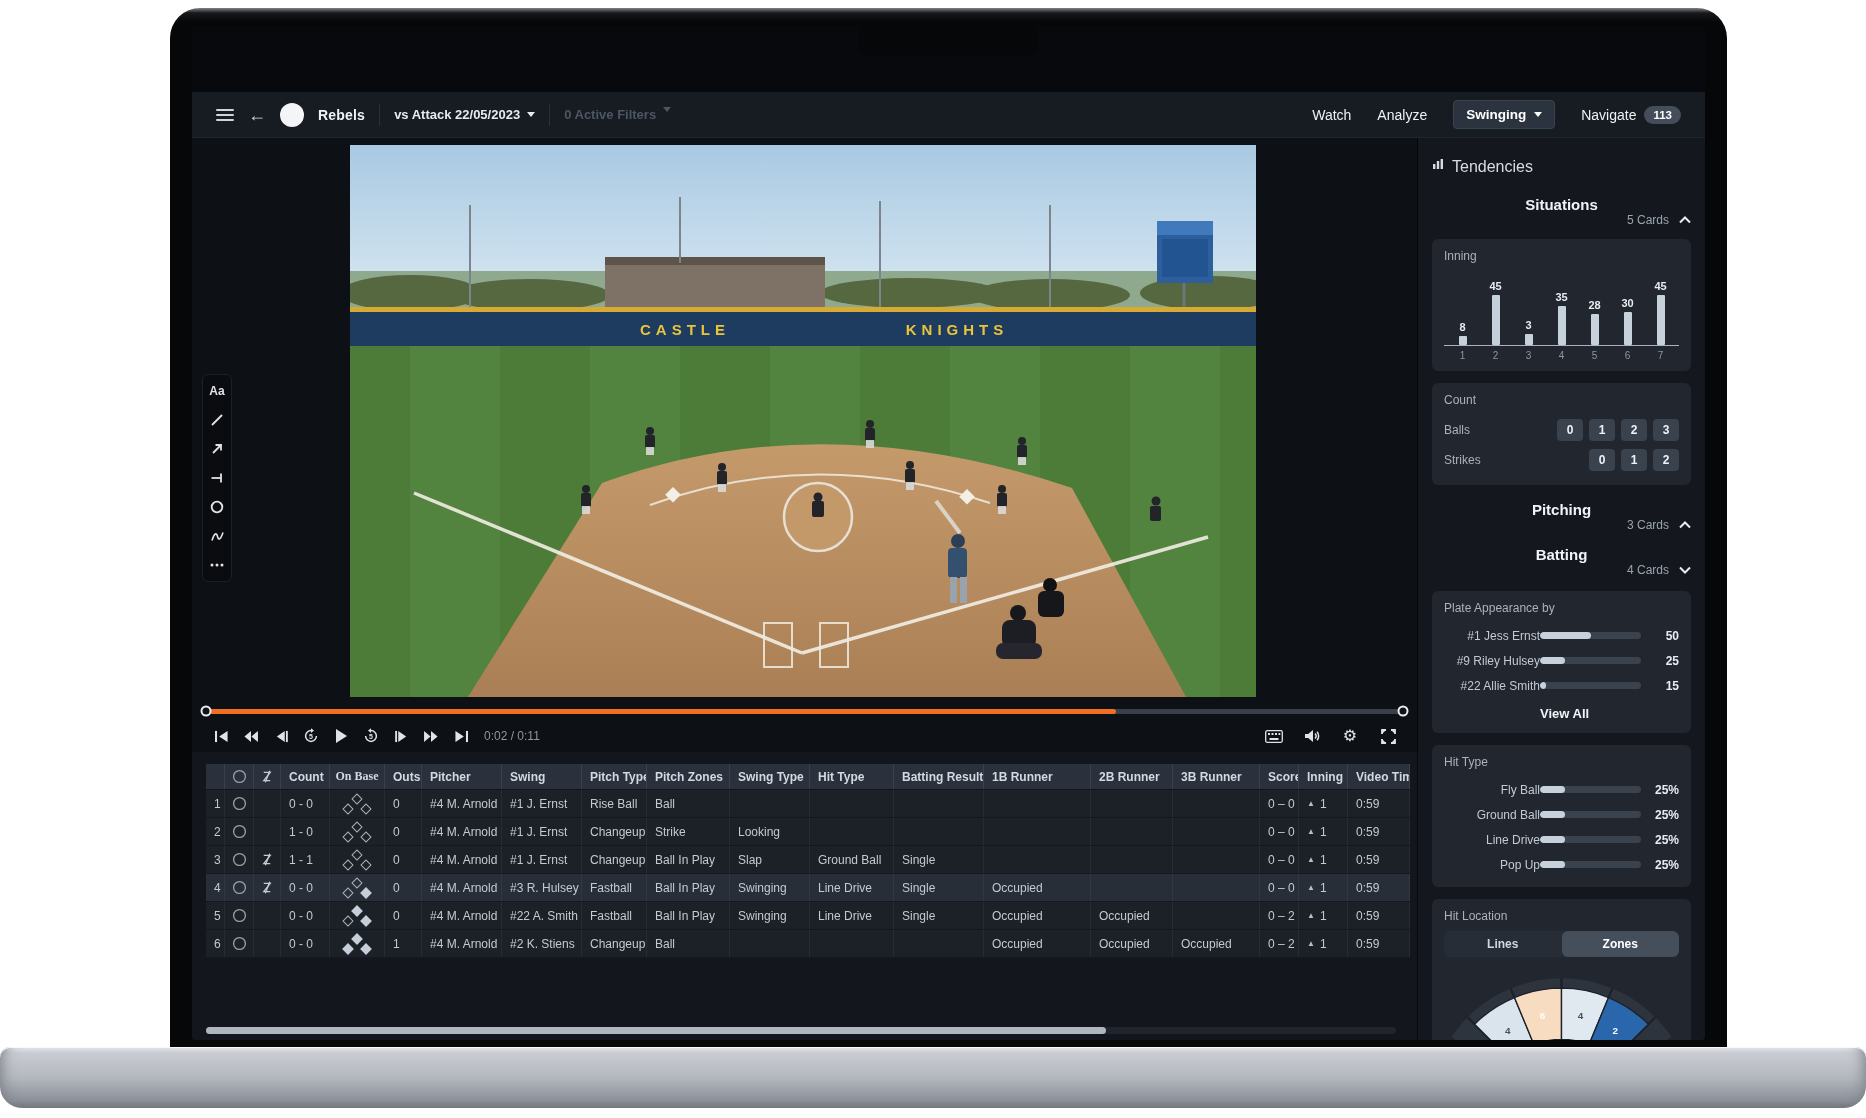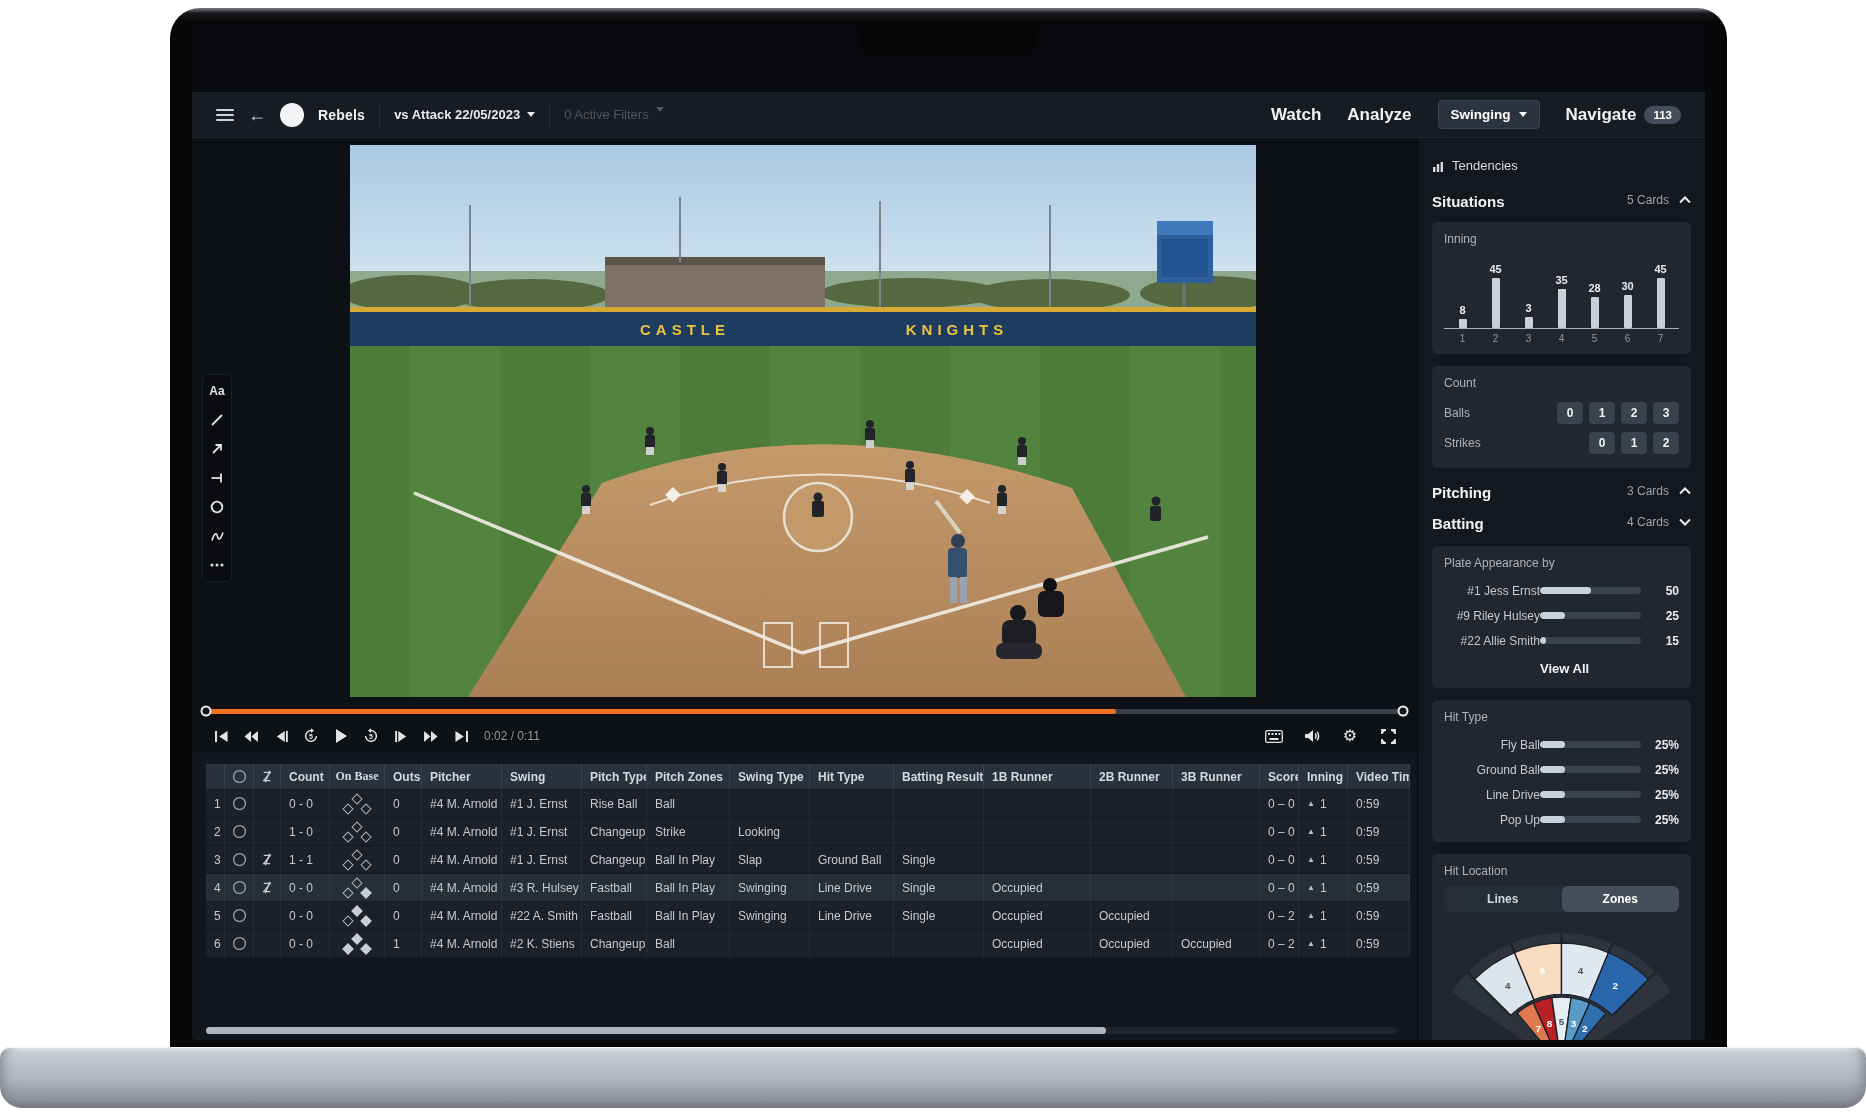--- a/index.html
+++ b/index.html
@@ -25,24 +25,24 @@
   .navbar { height:46px; flex:none; background:#171b22; border-bottom:1px solid #20252d;
     display:flex; align-items:center; padding:0 24px; gap:14px; }
   .nav-left { display:flex; align-items:center; gap:14px; }
   .hamburger { width:18px; display:flex; flex-direction:column; gap:3px; cursor:pointer; }
   .hamburger span { height:2px; background:#cfd5dc; border-radius:1px; }
   .back-arrow { font-size:18px; color:#cfd5dc; cursor:pointer; line-height:1; }
   .avatar { width:24px; height:24px; border-radius:50%; background:#f4f5f6; }
   .team-name { font-size:14px; font-weight:bold; color:#f0f3f6; letter-spacing:.2px; }
   .nav-divider { width:1px; height:22px; background:#2a303a; }
   .matchup { display:flex; align-items:center; gap:7px; font-size:13px; font-weight:bold; color:#e6ebf1; cursor:pointer; }
-  .filters { display:flex; gap:7px; font-size:13px; font-weight:normal; color:#4d5663; cursor:pointer; }
+  .filters { display:flex; gap:7px; font-size:13px; font-weight:bold; color:#4d5663; cursor:pointer; }
   .caret-down { width:0; height:0; border-left:4px solid transparent; border-right:4px solid transparent; border-top:5px solid currentColor; display:inline-block; }
   .nav-right { margin-left:auto; display:flex; align-items:center; gap:26px; }
-  .nav-link { font-size:17px; font-weight:bold; color:#eef1f5; cursor:pointer; }
+  .nav-link { font-size:14px; font-weight:normal; color:#eef1f5; cursor:pointer; }
   .breakdown-btn { display:flex; align-items:center; gap:8px; background:#2b333e; border:1px solid #39424e;
     border-radius:4px; padding:6px 12px; font-size:13.5px; font-weight:bold; color:#ffffff; cursor:pointer; }
   .navigate { display:flex; align-items:center; gap:8px; cursor:pointer; }
   .nav-badge { background:#454d5a; color:#ffffff; font-size:11.5px; font-weight:bold; border-radius:10px; padding:3px 9px; }
 
   .content-row { flex:1; display:flex; min-height:0; }
   .main-col { width:1225px; flex:none; display:flex; flex-direction:column; }
 
   
   .stage { height:614px; flex:none; position:relative; background:#0d1015; }
@@ -83,22 +83,22 @@
   .bases { position:relative; width:34px; height:22px; }
   .bases i { position:absolute; width:8px; height:8px; border:1px solid #a9b2bd; transform:rotate(45deg); }
   .bases i.f { background:#c6cfd9; border-color:#c6cfd9; }
   .bases .b2 { left:13px; top:2px; } .bases .b3 { left:4px; top:12px; } .bases .b1 { left:22px; top:12px; }
   .tri { font-size:8px; color:#b7bfc9; margin-right:5px; }
   .hscroll { position:absolute; left:14px; bottom:6px; width:1190px; height:7px; border-radius:4px; background:#20252d; }
   .hscroll .thumb { position:absolute; left:0; top:0; height:7px; width:900px; border-radius:4px; background:#aeb6c0; cursor:pointer; }
 
   
   .sidebar { flex:1; background:#14181e; border-left:1px solid #05070a; padding:20px 14px 0 14px; overflow:hidden; }
-  .tend-head { display:flex; align-items:flex-end; gap:8px; font-size:13px; color:#d6dce2; margin-bottom:20px; }
-  .sec-head { display:flex; align-items:flex-start; margin-bottom:12px; cursor:pointer; }
+  .tend-head { display:flex; align-items:flex-start; gap:8px; font-size:16px; color:#d6dce2; margin-bottom:20px; }
+  .sec-head { display:flex; align-items:center; margin-bottom:12px; cursor:pointer;flex-direction:column; }
   .sec-title { font-size:15px; font-weight:bold; color:#f0f3f7; }
   .sec-right { margin-left:auto; display:flex; align-items:center; gap:10px; font-size:12px; color:#9aa3ae; }
   .chev { width:12px; height:8px; }
   .chev polyline { fill:none; stroke:#e8ecf1; stroke-width:2; }
   .card { background:#21262f; border-radius:6px; padding:10px 12px; margin-bottom:12px; }
   .card-title { font-size:12px; color:#aab2bd; margin-bottom:8px; }
 
   .inning-chart { display:flex; align-items:flex-end; height:74px; padding:0 2px; }
   .islot { flex:1; display:flex; flex-direction:column; align-items:center; justify-content:flex-end; }
   .ival { font-size:11px; font-weight:bold; color:#e7ecf1; margin-bottom:3px; }

